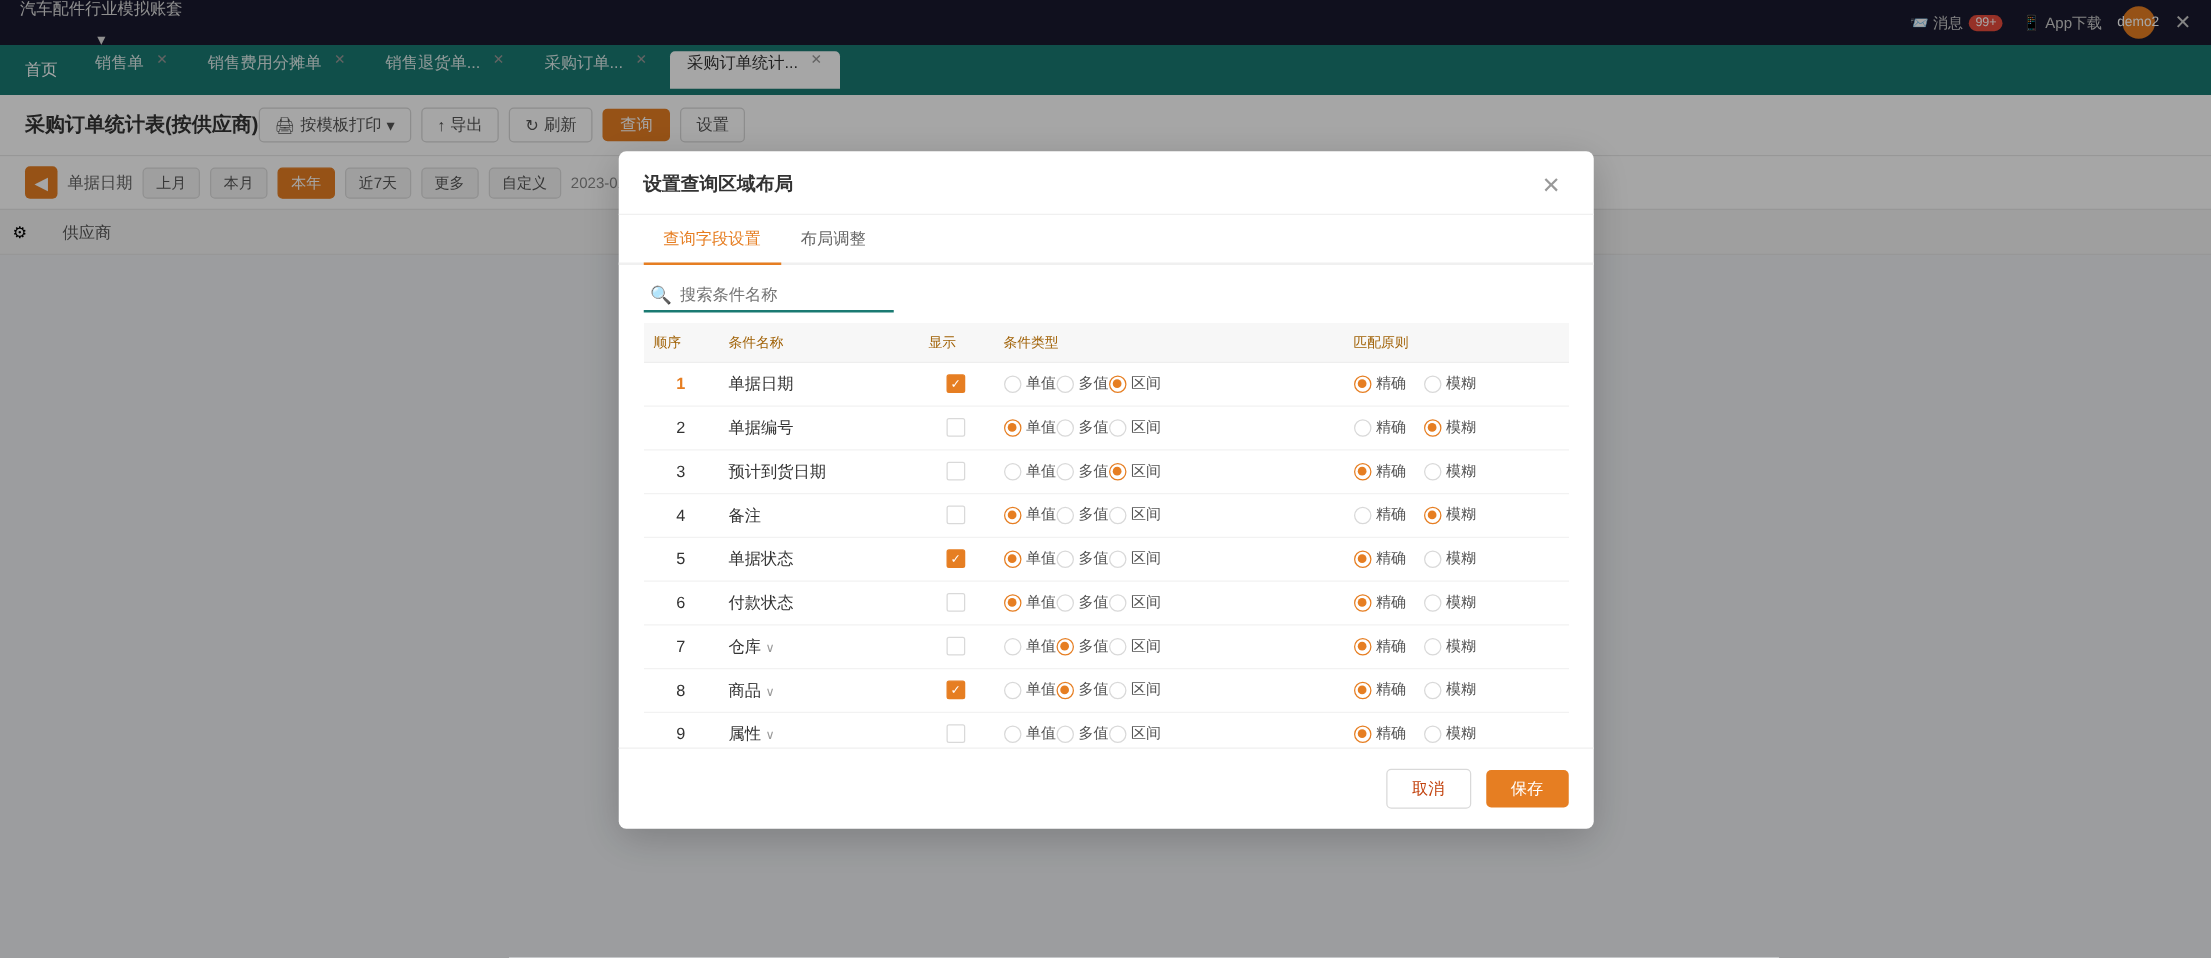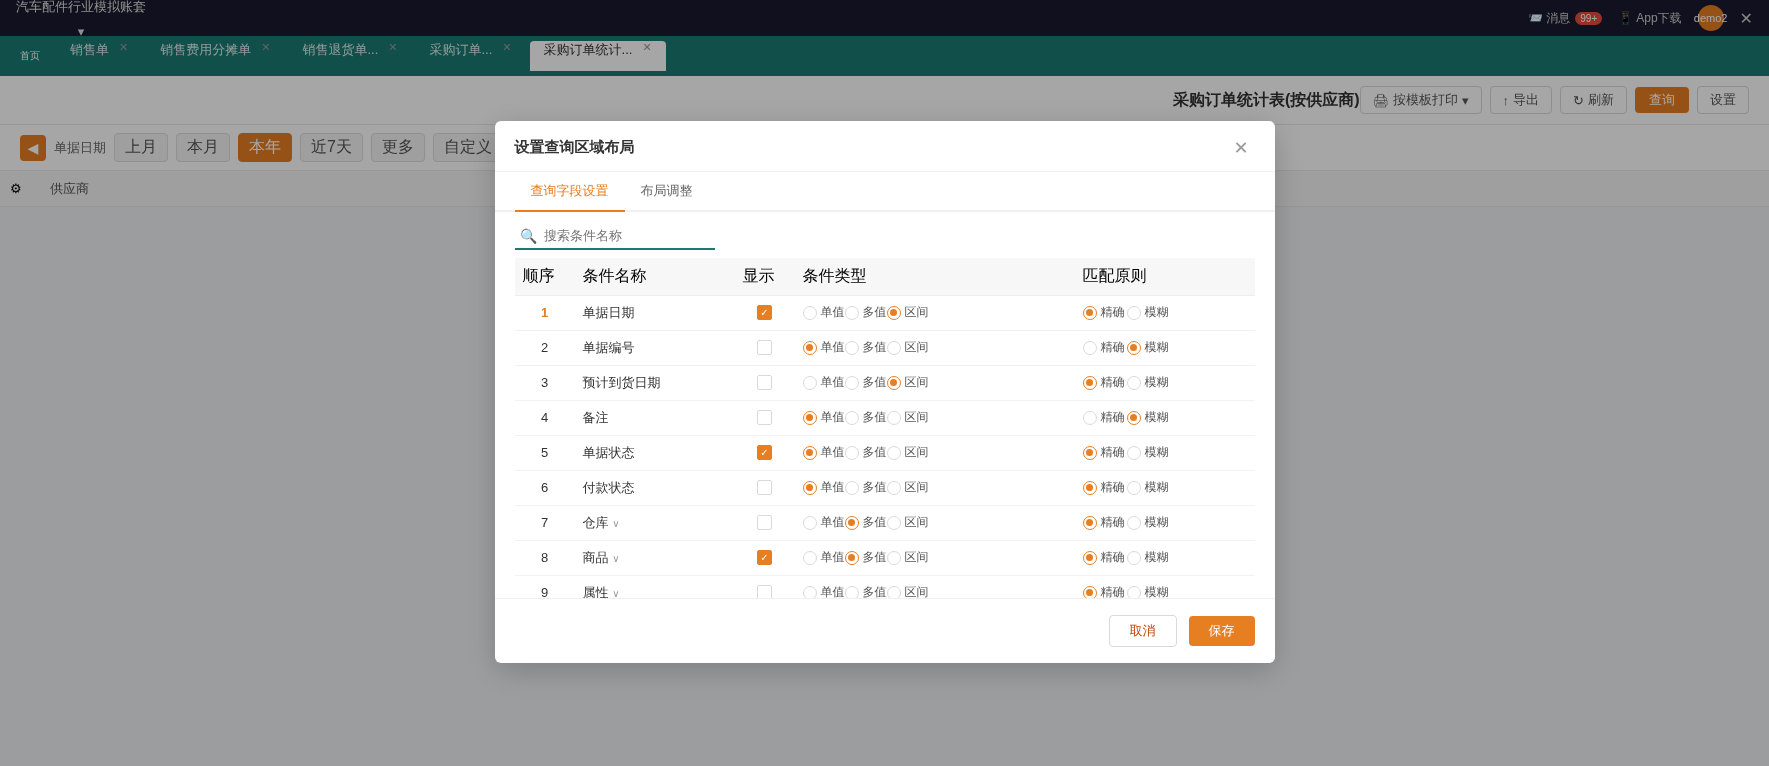--- a/index.html
+++ b/index.html
@@ -48,29 +48,29 @@
       padding: 0 14px;
       border-radius: 4px 4px 0 0;
       display: flex; gap: 6px;
       color: rgba(255,255,255,0.85);
       font-size: 13px;
       cursor: pointer;
       white-space: nowrap;
     }
     .nav-tab.active { background: #fff; color: #333; }
     .nav-tab .close-x { color: #999; font-size: 11px; margin-left: 4px; }
-    .nav-home { color: #fff; padding: 0 12px; font-size: 10px; cursor: pointer; }
+    .nav-home { color: #fff; padding: 0 12px; font-size: 13px; cursor: pointer; }
 
     
     .page-header {
       background: #fff;
       padding: 10px 20px;
       display: flex;
       align-items: center;
-      justify-content: flex-end;
+      justify-content: flex-start;
       border-bottom: 1px solid #e8e8e8;
     }
     .page-title { font-size: 16px; font-weight: bold; color: #333; }
     .page-actions { display: flex; align-items: center; gap: 8px; }
     .btn-outline {
       border: 1px solid #d9d9d9;
       background: #fff;
       padding: 4px 12px;
       border-radius: 4px;
       cursor: pointer;
@@ -106,21 +106,21 @@
       cursor: pointer;
       display: flex; align-items: center; justify-content: center;
       font-size: 14px;
     }
     .filter-label { color: #666; font-size: 13px; }
     .date-range-btn {
       background: #f5f5f5;
       border: 1px solid #ddd;
       border-radius: 4px;
       padding: 3px 10px;
-      font-size: 16px;
+      font-size: 12px;
       color: #555;
       cursor: pointer;
     }
     .date-range-btn.active-orange {
       background: #e67e22;
       color: #fff;
       border-color: #e67e22;
     }
     .date-text { font-size: 12px; color: #888; }
     .dots-btn { color: #999; cursor: pointer; font-size: 16px; letter-spacing: 2px; }
@@ -242,23 +242,23 @@
       flex: 1;
       overflow-y: auto;
       padding: 0 20px;
       max-height: 340px;
     }
     .dt-header {
       display: grid;
       grid-template-columns: 60px 160px 60px 280px 200px;
       background: #f7f7f7;
       padding: 8px 0;
-      font-size: 16px;
+      font-size: 11px;
       font-weight: 500;
-      color: #000000;
+      color: #a16207;
       border-bottom: 1px solid #eee;
       position: sticky;
       top: 0;
       z-index: 2;
     }
     .dt-header > div, .dt-row > div { padding: 0 8px; }
     .dt-row {
       display: grid;
       grid-template-columns: 60px 160px 60px 280px 200px;
       padding: 8px 0;
@@ -318,21 +318,21 @@
       width: 7px; height: 7px;
       border-radius: 50%;
       background: #e67e22;
       display: block;
     }
 
     
     .match-group {
       display: flex;
       align-items: center;
-      gap: 2px;
+      gap: 14px;
     }
     .match-item {
       display: flex; align-items: center; gap: 4px;
       font-size: 12px; color: #555;
       cursor: pointer;
     }
 
     
     .dialog-table::-webkit-scrollbar { width: 6px; }
     .dialog-table::-webkit-scrollbar-thumb { background: #ddd; border-radius: 3px; }

